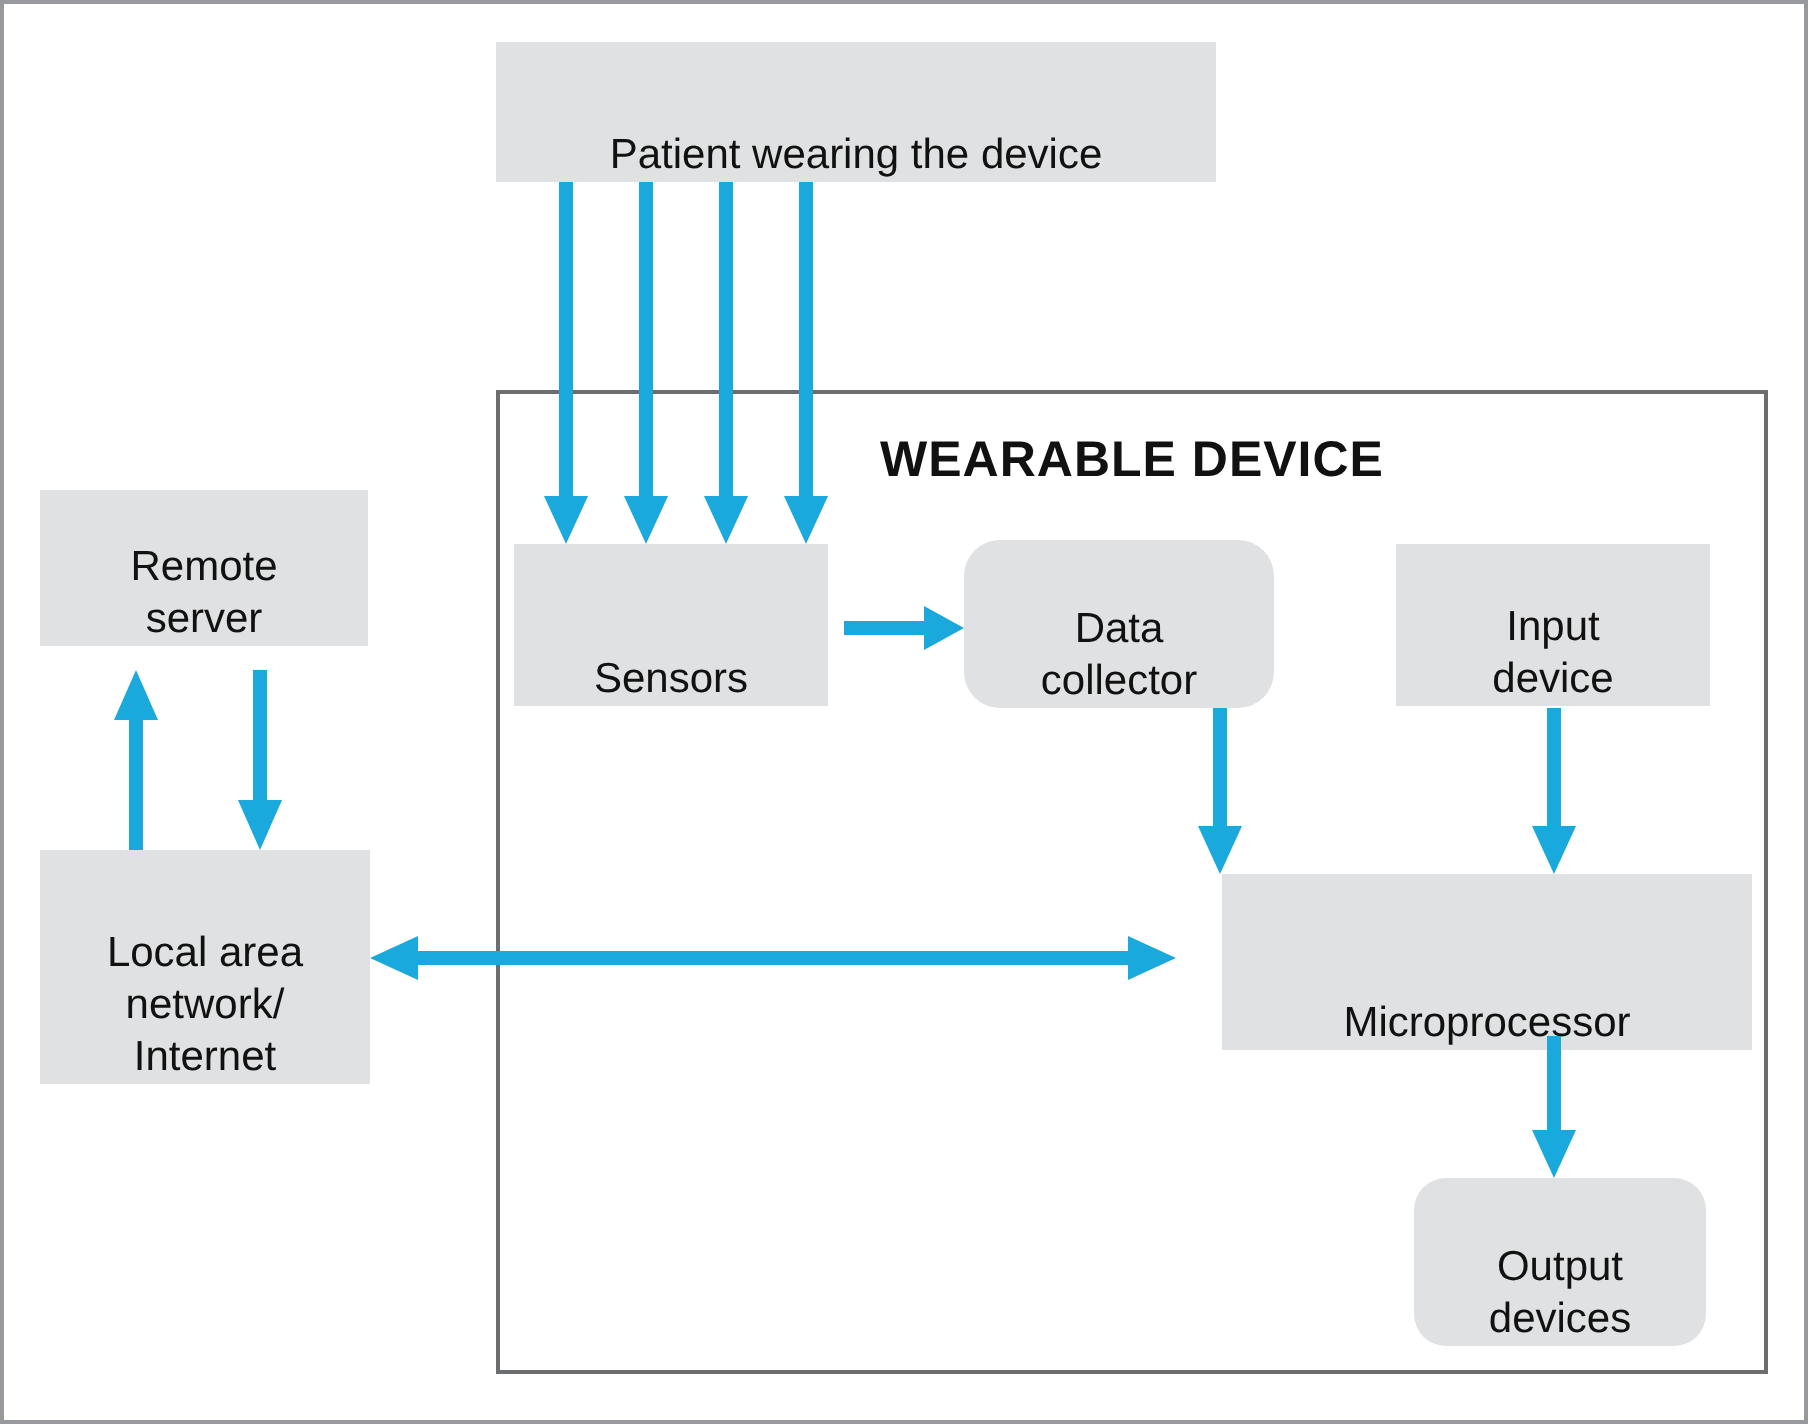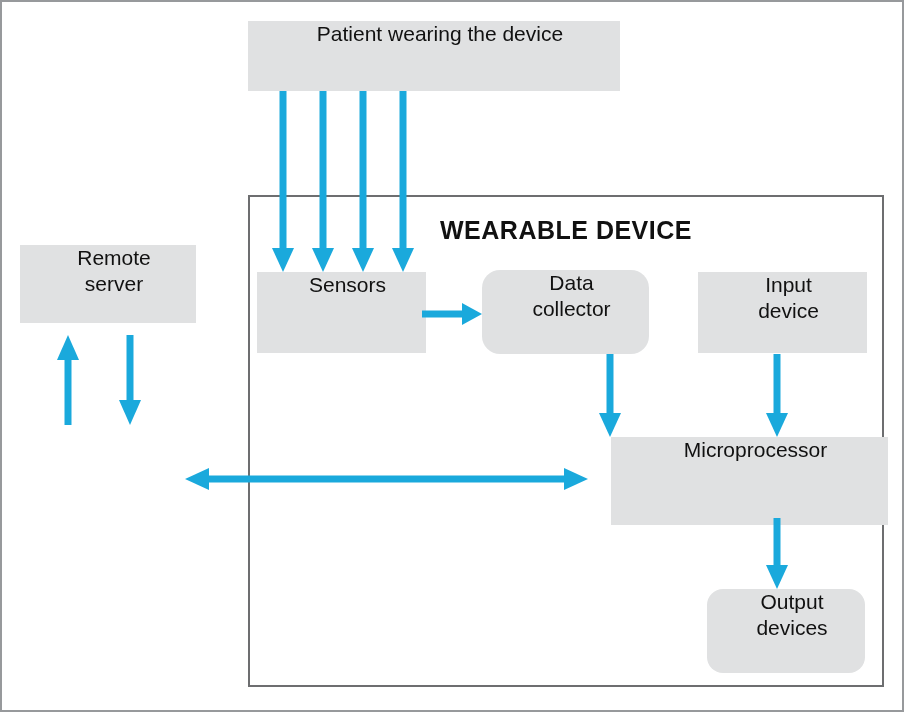--- a/index.html
+++ b/index.html
@@ -35,26 +35,25 @@
     position:absolute;
     left:248px;top:216px;width:636px;
     text-align:center;
     font-size:25px;font-weight:bold;
     letter-spacing:0.5px;
     z-index:2;
   }
   .node{
     position:absolute;
     background:var(--box-fill);
-    display:flex;align-items:flex-start;justify-content:center;
+    display:flex;align-items:flex-end;justify-content:center;
     text-align:center;
     font-size:21px;line-height:1.24;
     white-space:pre-line;
     z-index:2;
-    padding-left:12px;
   }
   .node-patient{left:248px;top:21px;width:360px;height:70px;}
   .node-remote-server{left:20px;top:245px;width:164px;height:78px;}
   .node-sensors{left:257px;top:272px;width:157px;height:81px;}
   .node-data-collector{left:482px;top:270px;width:155px;height:84px;border-radius:18px;}
   .node-input-devices{left:698px;top:272px;width:157px;height:81px;}
   .node-lan{left:20px;top:425px;width:165px;height:117px;}
   .node-microprocessor{left:611px;top:437px;width:265px;height:88px;}
   .node-output-devices{left:707px;top:589px;width:146px;height:84px;border-radius:16px;}
   .arrows{
@@ -86,20 +85,25 @@
   <div class="node node-sensors">
     <span>Sensors</span>
   </div>
   <div class="node node-data-collector">
     <span>Data
 collector</span>
   </div>
   <div class="node node-input-devices">
     <span>Input
 device</span>
+  </div>
+  <div class="node node-lan">
+    <span>Local area
+network/
+Internet</span>
   </div>
   <div class="node node-microprocessor">
     <span>Microprocessor</span>
   </div>
   <div class="node node-output-devices">
     <span>Output
 devices</span>
   </div>
 
   <svg class="arrows" viewBox="0 0 904 712" xmlns="http://www.w3.org/2000/svg">

